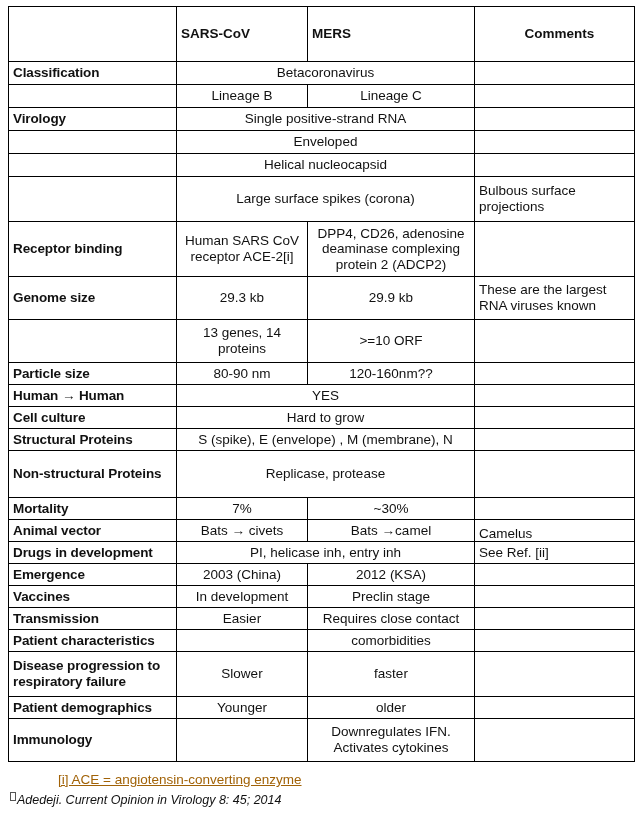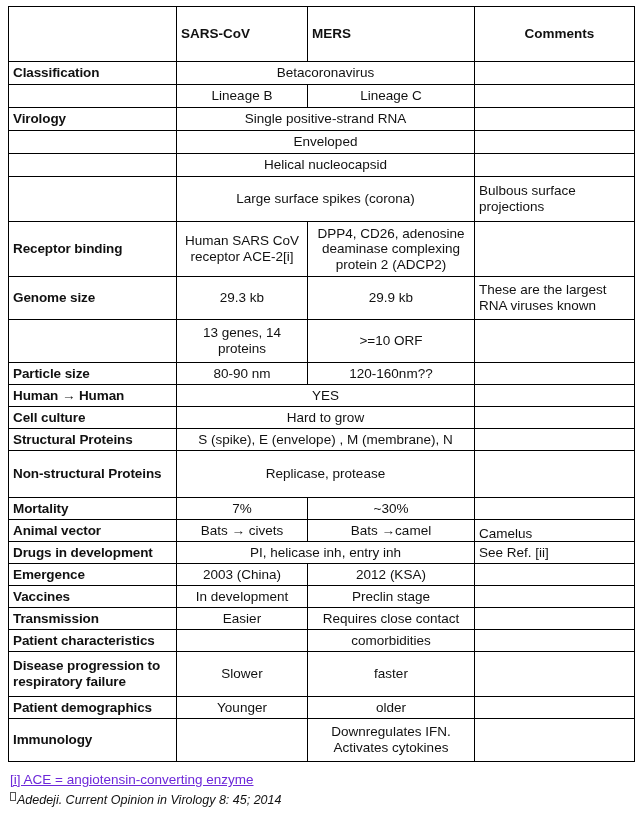--- a/index.html
+++ b/index.html
@@ -82,24 +82,25 @@
 
   .notes {
     position: absolute;
     left: 10px;
     top: 772px;
     width: 620px;
   }
   .note-link {
     font-family: "Liberation Sans", sans-serif;
     font-size: 13.5px;
-    color: #6d28d9;
+    color: #a16207;
     text-decoration: underline;
     display: block;
     margin-bottom: 6px;
+    margin-left: 48px;
   }
   .note-ref {
     font-family: "Liberation Sans", sans-serif;
     font-size: 12.5px;
     color: #111111;
     display: block;
     font-style: italic;
   }
   .supmark {
     font-size: 7px;

